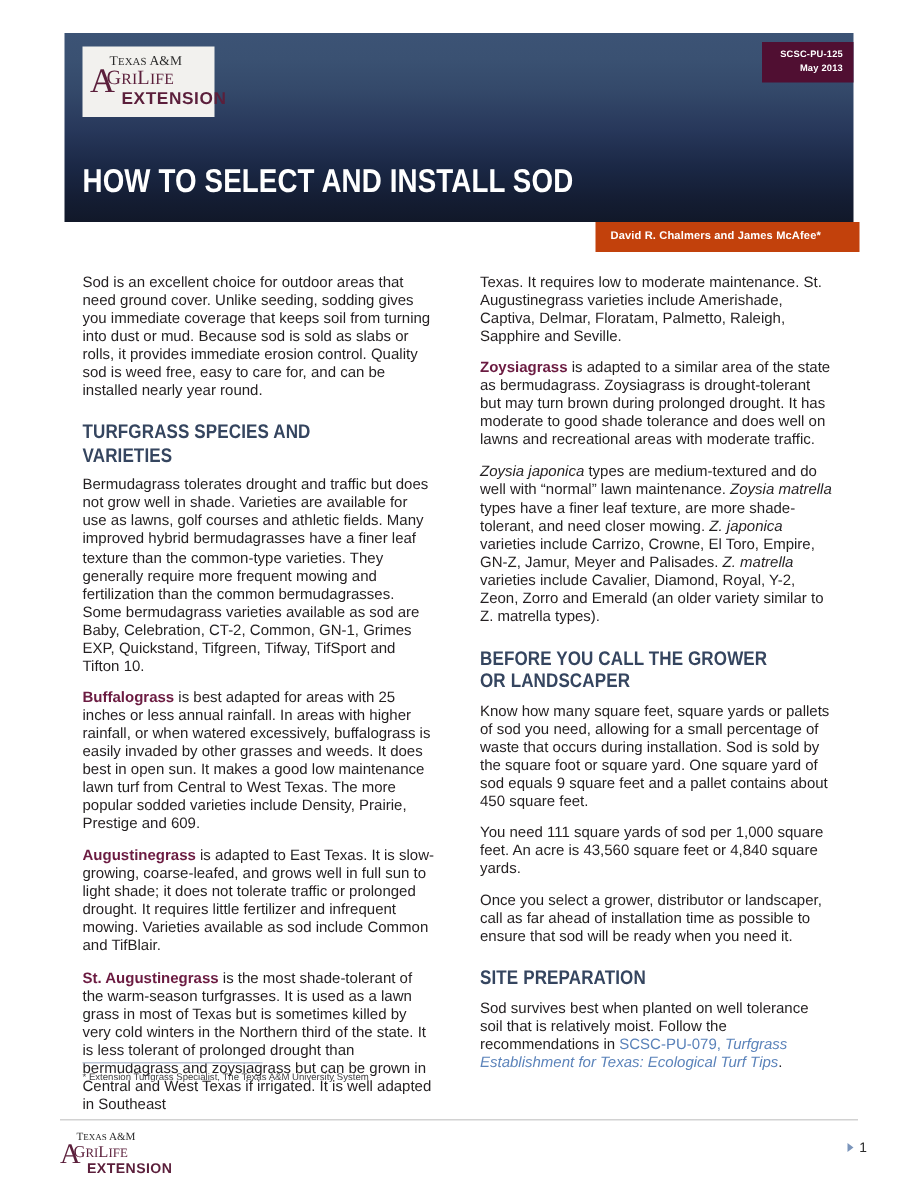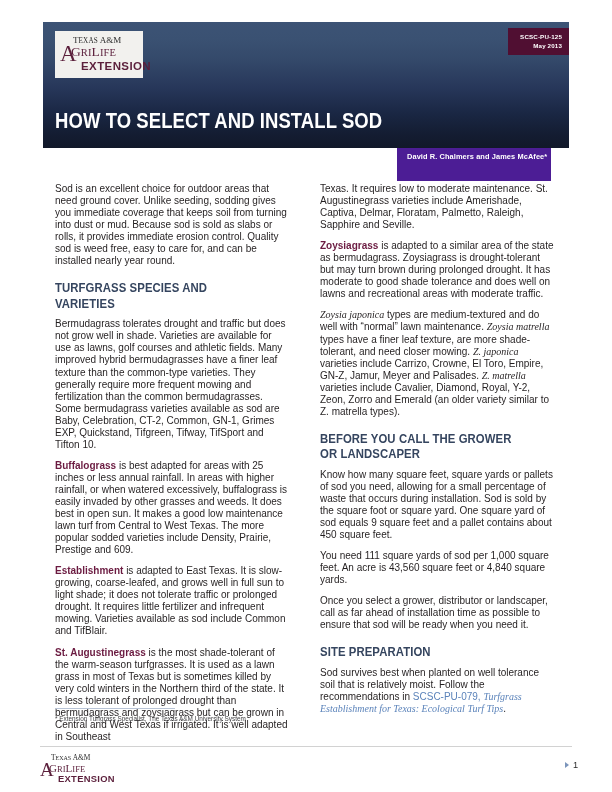--- a/index.html
+++ b/index.html
@@ -124,27 +124,27 @@
     color: #ffffff;
     transform: scaleX(0.84);
     transform-origin: left center;
     white-space: nowrap;
   }
 
   .byline {
     position: absolute;
     left: 397px;
     top: 148px;
-    height: 33px;
-    background: #4c1d95;
+    height: 20px;
+    background: #c2410c;
     color: #ffffff;
     font-size: 7.4px;
     line-height: 17px;
     font-weight: bold;
-    padding: 0 4px 0 10px;
+    padding: 0 26px 0 10px;
     letter-spacing: 0.1px;
     white-space: nowrap;
     box-sizing: border-box;
   }
 
   
   .columns {
     position: absolute;
     left: 0;
     top: 183px;
@@ -164,21 +164,21 @@
     line-height: 12.05px;
     color: #231f20;
     text-align: left;
   }
   p.body:last-child { margin-bottom: 0; }
 
   .lead-term {
     font-weight: bold;
     color: #6b1b41;
   }
-  .ital { font-style: italic; font-family: Liberation Serif, serif; }
+  .ital { font-style: italic; }
 
   h2.section {
     margin: 13px 0 7px 0;
     font-family: "Liberation Sans", sans-serif;
     font-weight: bold;
     font-size: 13.2px;
     line-height: 15.5px;
     letter-spacing: 0.1px;
     color: #35455f;
     transform: scaleX(0.86);
@@ -318,21 +318,21 @@
   <div class="col col-left">
 
     <p class="body">Sod is an excellent choice for outdoor areas that need ground cover. Unlike seeding, sodding gives you immediate coverage that keeps soil from turning into dust or mud. Because sod is sold as slabs or rolls, it provides immediate erosion control. Quality sod is weed free, easy to care for, and can be installed nearly year round.</p>
 
     <h2 class="section">TURFGRASS SPECIES AND VARIETIES</h2>
 
     <p class="body">Bermudagrass tolerates drought and traffic but does not grow well in shade. Varieties are available for use as lawns, golf courses and athletic fields. Many improved hybrid bermudagrasses have a finer leaf texture than the common-type varieties. They generally require more frequent mowing and fertilization than the common bermudagrasses. Some bermudagrass varieties available as sod are Baby, Celebration, CT-2, Common, GN-1, Grimes EXP, Quickstand, Tifgreen, Tifway, TifSport and Tifton 10.</p>
 
     <p class="body"><span class="lead-term">Buffalograss</span><span> is best adapted for areas with 25 inches or less annual rainfall. In areas with higher rainfall, or when watered excessively, buffalograss is easily invaded by other grasses and weeds. It does best in open sun. It makes a good low maintenance lawn turf from Central to West Texas. The more popular sodded varieties include Density, Prairie, Prestige and 609.</span></p>
 
-    <p class="body"><span class="lead-term">Establishment</span><span> is adapted to East Texas. It is slow-growing, coarse-leafed, and grows well in full sun to light shade; it does not tolerate traffic or prolonged drought. It requires little fertilizer and infrequent mowing. Varieties available as sod include Common and TifBlair.</span></p>
+    <p class="body"><span class="lead-term">Augustinegrass</span><span> is adapted to East Texas. It is slow-growing, coarse-leafed, and grows well in full sun to light shade; it does not tolerate traffic or prolonged drought. It requires little fertilizer and infrequent mowing. Varieties available as sod include Common and TifBlair.</span></p>
 
     <p class="body"><span class="lead-term">St. Augustinegrass</span><span> is the most shade-tolerant of the warm-season turfgrasses. It is used as a lawn grass in most of Texas but is sometimes killed by very cold winters in the Northern third of the state. It is less tolerant of prolonged drought than bermudagrass and zoysiagrass but can be grown in Central and West Texas if irrigated. It is well adapted in Southeast</span></p>
 
   </div>
 
   <div class="col col-right">
 
     <p class="body">Texas. It requires low to moderate maintenance. St. Augustinegrass varieties include Amerishade, Captiva, Delmar, Floratam, Palmetto, Raleigh, Sapphire and Seville.</p>
 
     <p class="body"><span class="lead-term">Zoysiagrass</span><span> is adapted to a similar area of the state as bermudagrass. Zoysiagrass is drought-tolerant but may turn brown during prolonged drought. It has moderate to good shade tolerance and does well on lawns and recreational areas with moderate traffic.</span></p>

